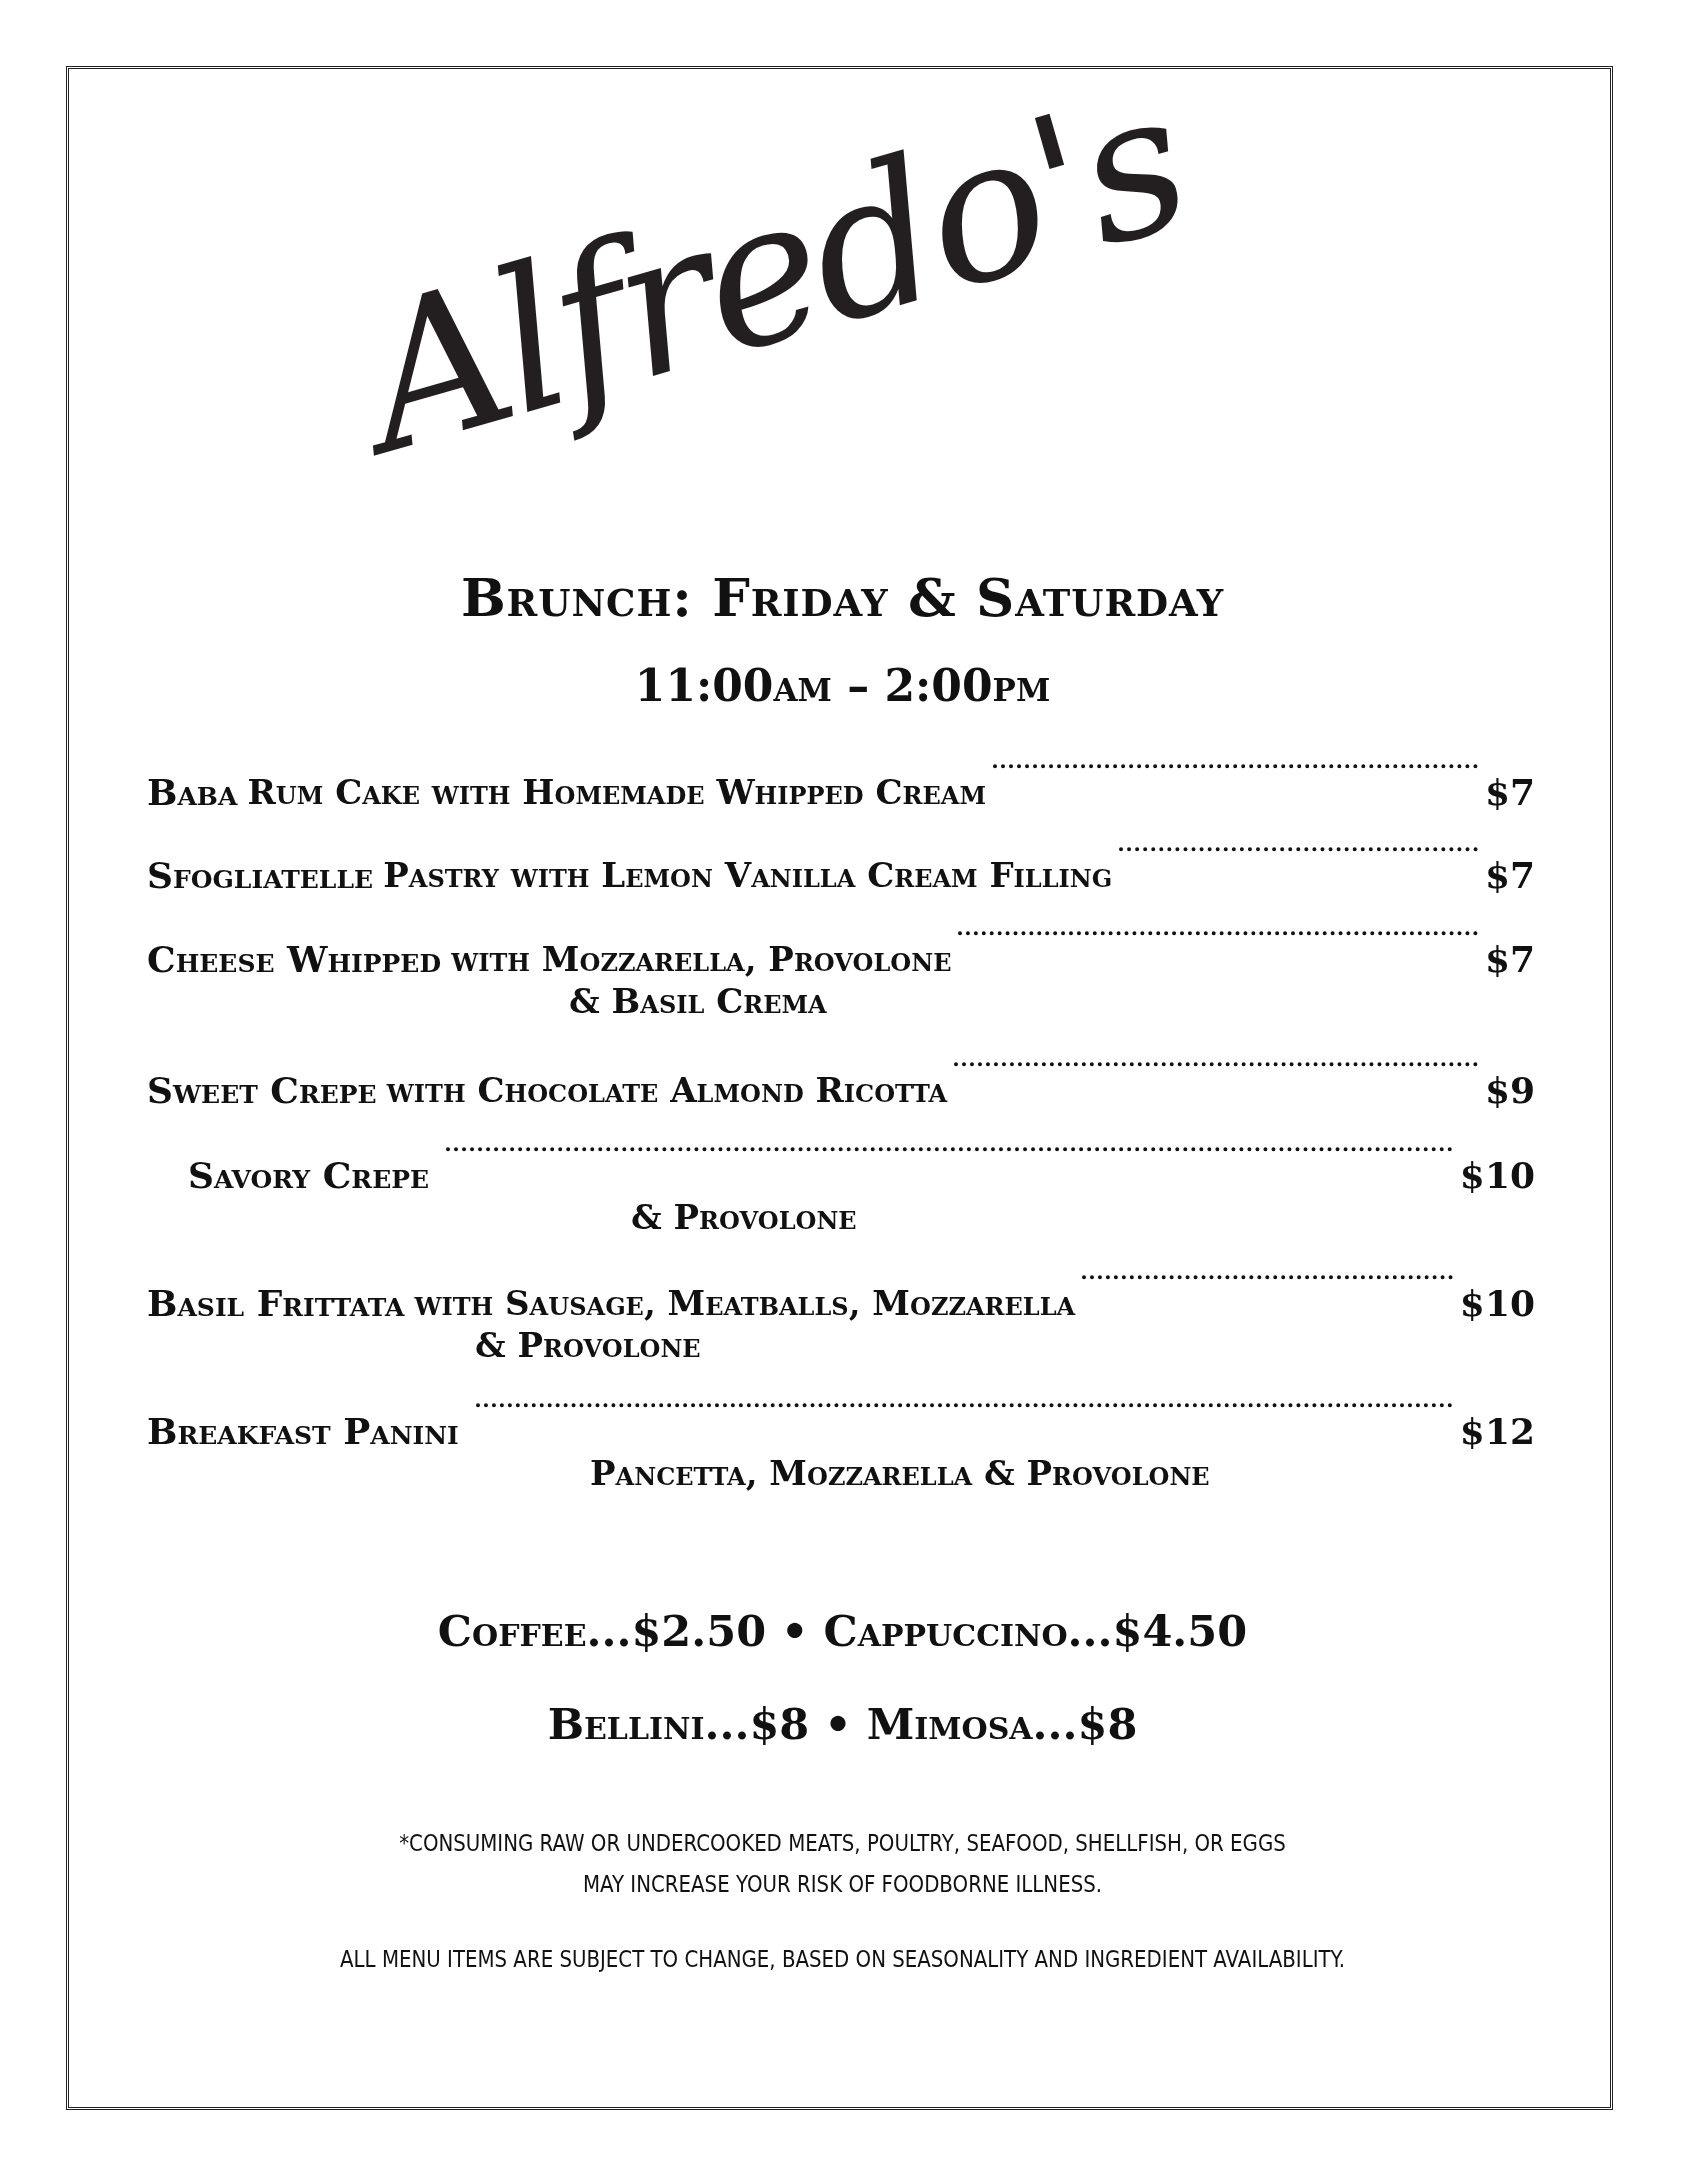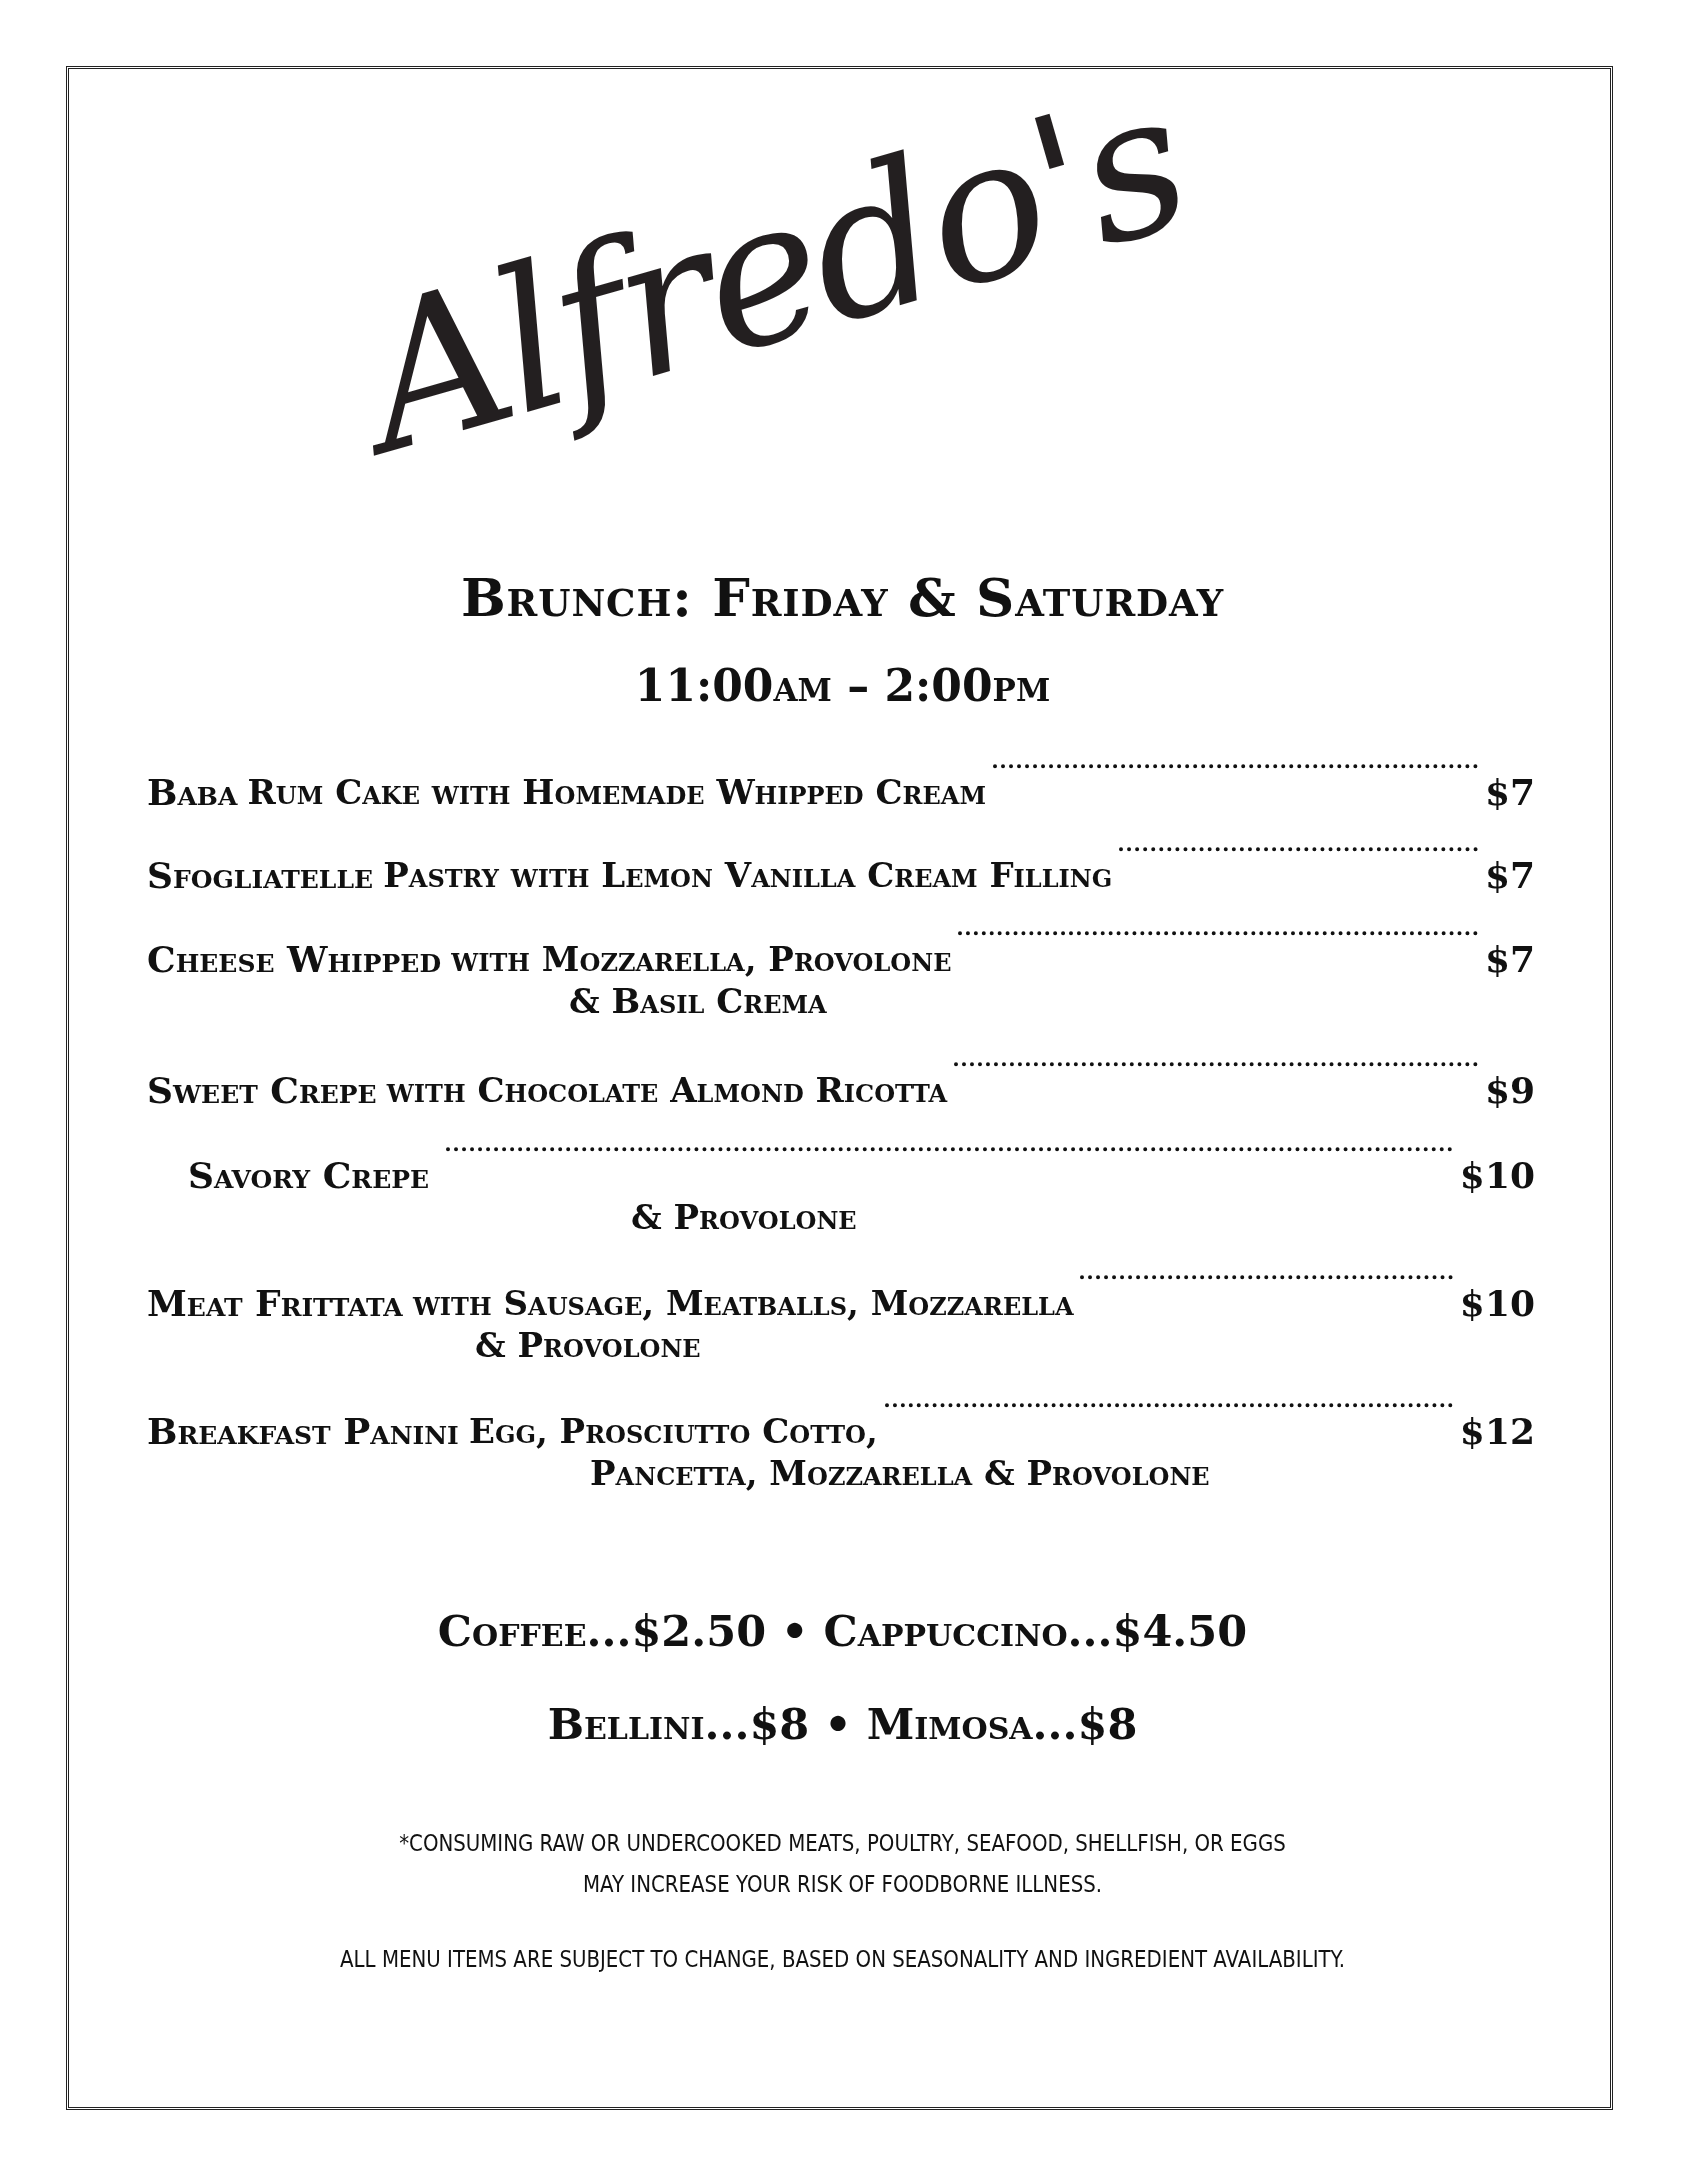--- a/index.html
+++ b/index.html
@@ -94,32 +94,31 @@
     <div class="item-line">
       <span class="item-name">Savory Crepe</span>
       <span class="leader"></span>
       <span class="price">$10</span>
     </div>
     <div class="item-line2" style="padding-left:443px;">&amp; Provolone</div>
   </div>
 
   <div class="item" style="position:absolute; top:511px; left:0; right:0;">
     <div class="item-line">
-      <span class="item-name">Meat Frittata</span>
+      <span class="item-name">Basil Frittata</span>
       <span class="item-desc">with Sausage, Meatballs, Mozzarella</span>
       <span class="leader"></span>
       <span class="price">$10</span>
     </div>
     <div class="item-line2" style="padding-left:328px;">&amp; Provolone</div>
   </div>
 
   <div class="item" style="position:absolute; top:639px; left:0; right:0;">
     <div class="item-line">
       <span class="item-name">Breakfast Panini</span>
-      <span class="item-desc">Egg, Prosciutto Cotto,</span>
       <span class="leader"></span>
       <span class="price">$12</span>
     </div>
     <div class="item-line2" style="padding-left:443px;">Pancetta, Mozzarella &amp; Provolone</div>
   </div>
 </div>
 
 <div class="drinks" style="top:1606px;">Coffee...$2.50 • Cappuccino...$4.50</div>
 <div class="drinks" style="top:1699px;">Bellini...$8 • Mimosa...$8</div>
 

